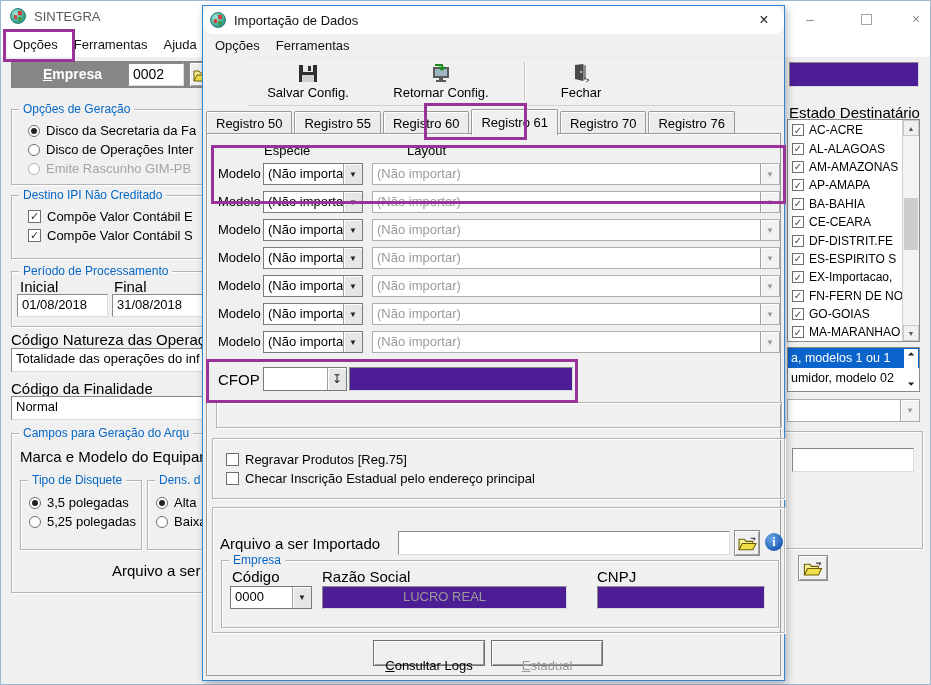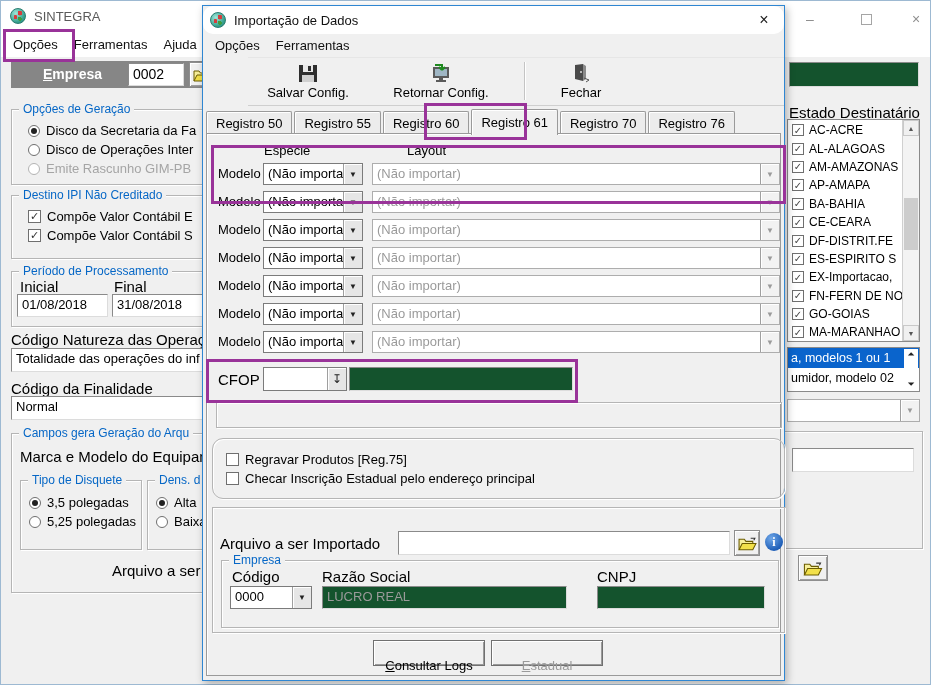--- a/index.html
+++ b/index.html
@@ -20,21 +20,21 @@
   .win-ctrl{position:absolute;top:7px;width:32px;height:22px;display:flex;align-items:center;justify-content:center;
             color:#8f8f8f;font-size:14px;}
   .maxbox{width:9px;height:9px;border:1px solid #a5a5a5;}
   .menubar{position:absolute;left:0;right:0;background:#fff;display:flex;align-items:center;}
   .menu-item{padding:3px 8px;font-size:13px;color:#111;}
   
   .groupbox{position:absolute;border:1px solid #b5b5b5;box-shadow:1px 1px 0 #fff, inset 1px 1px 0 #fff;background:#f0f0f0;}
   .grouplab{position:absolute;top:-8px;left:7px;background:#f0f0f0;padding:0 4px;color:#0667c6;white-space:nowrap;}
   .sunken{background:#fff;border:1px solid #8a8a8a;border-right-color:#dcdcdc;border-bottom-color:#dcdcdc;
           box-sizing:border-box;padding:2px 4px;white-space:nowrap;overflow:hidden;font-size:13px;}
-  .cream{background:#14532d;}
+  .cream{background:#4c1d95;text-align:center;}
   .fieldlab{white-space:nowrap;font-size:15px;}
   .radio-row,.check-row{display:flex;align-items:center;gap:6px;height:19px;white-space:nowrap;font-size:13px;}
   .radio{width:12px;height:12px;border-radius:50%;border:1px solid #6f6f6f;background:#fff;box-sizing:border-box;position:relative;flex:0 0 auto;}
   .radio.sel::after{content:"";position:absolute;left:2px;top:2px;width:6px;height:6px;border-radius:50%;background:#222;}
   .radio.dis{border-color:#b3b3b3;}
   .dis-lab{color:#a5a5a5;}
   .checkbox{width:13px;height:13px;border:1px solid #6f6f6f;background:#fff;box-sizing:border-box;
             display:flex;align-items:center;justify-content:center;font-size:11px;color:#333;flex:0 0 auto;}
   .combo{position:absolute;display:flex;background:#fff;border:1px solid #7b7b7b;box-sizing:border-box;}
   .combo .val{flex:1;padding:2px 4px;font-size:13px;white-space:nowrap;overflow:hidden;}
@@ -164,21 +164,21 @@
     <div class="abs sunken" style="left:5px;top:22px;width:91px;height:23px;">01/08/2018</div>
     <div class="abs sunken" style="left:100px;top:22px;width:91px;height:23px;">31/08/2018</div>
   </div>
 
   <div class="abs fieldlab" style="left:10px;top:330px;">Código Natureza das Operações</div>
   <div class="abs sunken" style="left:10px;top:347px;width:320px;height:24px;">Totalidade das operações do inf</div>
   <div class="abs fieldlab" style="left:10px;top:379px;">Código da Finalidade</div>
   <div class="abs sunken" style="left:10px;top:395px;width:320px;height:24px;">Normal</div>
 
   <div class="groupbox" style="left:10px;top:432px;width:320px;height:158px;">
-    <span class="grouplab">Campos gera Geração do Arqu</span>
+    <span class="grouplab">Campos para Geração do Arqu</span>
     <span class="abs fieldlab" style="left:8px;top:14px;">Marca e Modelo do Equipament</span>
     <div class="groupbox" style="left:8px;top:46px;width:120px;height:68px;">
       <span class="grouplab">Tipo de Disquete</span>
       <div style="padding:12px 14px 0 8px;">
           <div class="radio-row">
             <span class="radio sel"></span>
             <span>3,5 polegadas</span>
           </div>
           <div class="radio-row">
             <span class="radio"></span>
@@ -430,21 +430,21 @@
       <span class="abs fieldlab" style="left:11px;top:5px;">CFOP</span>
       <div class="combo" style="left:56px;top:1px;width:84px;height:24px;">
         <span class="val"></span>
         <span class="cbtn" style="font-size:12px;">↧</span>
       </div>
       <div class="abs sunken cream" style="left:142px;top:1px;width:224px;height:24px;"></div>
     </div>
 
     <div class="etched" style="left:9px;top:268px;width:566px;height:26px;"></div>
 
-    <div class="etched" style="left:5px;top:304px;width:573px;height:61px;border-radius:11px;">
+    <div class="etched" style="left:5px;top:304px;width:573px;height:61px;">
       <div style="padding:11px 0 0 13px;">
           <div class="check-row">
             <span class="checkbox"></span>
             <span>Regravar Produtos [Reg.75]</span>
           </div>
           <div class="check-row">
             <span class="checkbox"></span>
             <span>Checar Inscrição Estadual pelo endereço principal</span>
           </div>
         </div>

